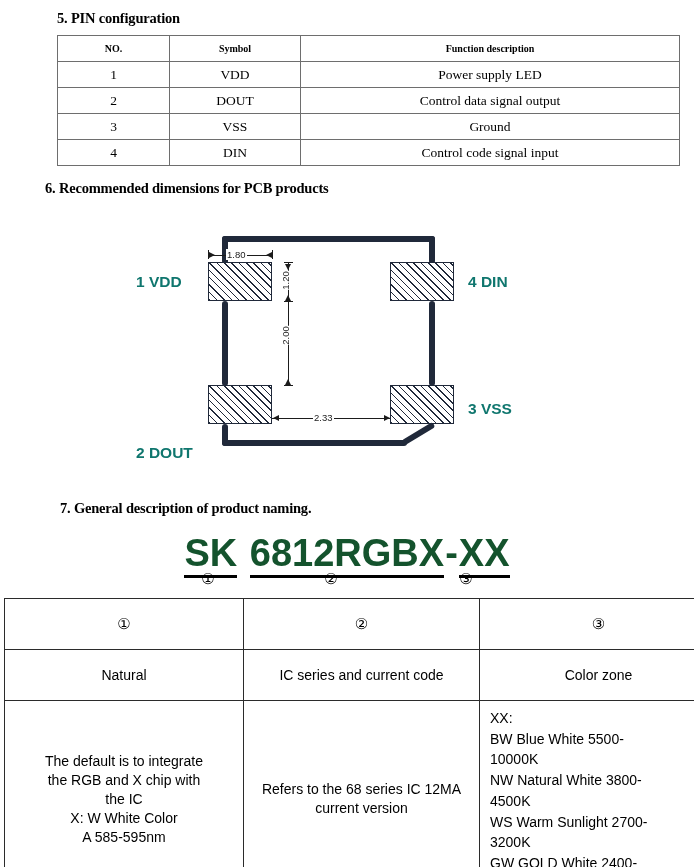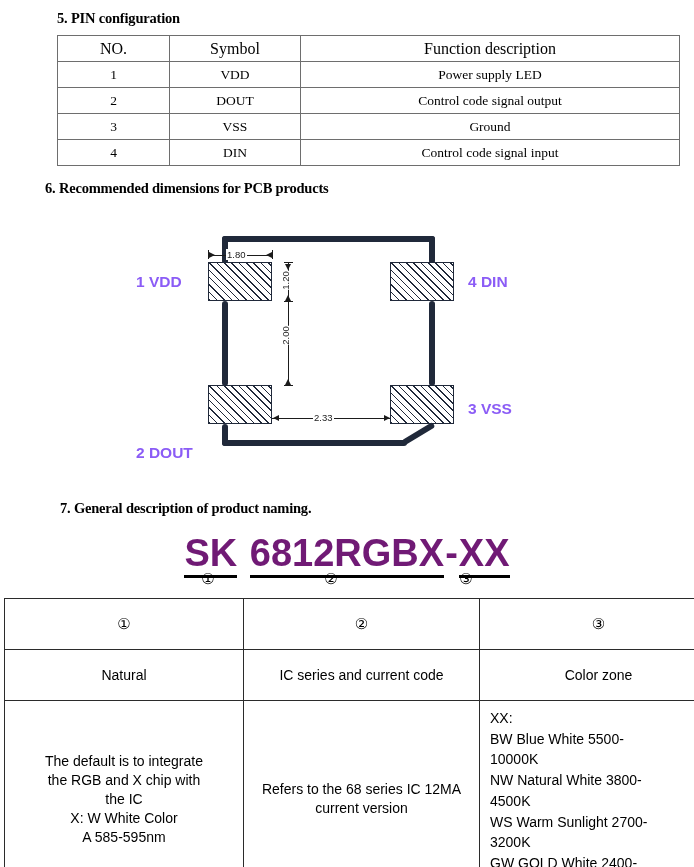--- a/index.html
+++ b/index.html
@@ -40,41 +40,41 @@
   .pin-table td, .pin-table th {
     border: 1px solid #6e6e6e;
     text-align: center;
     font-family: "Liberation Serif", serif;
     font-size: 13.5px;
     height: 25px;
     padding: 0 2px;
     color: #000;
   }
   .pin-table th {
-    font-weight: normal;
-    font-size: 16px;
+    font-weight: bold;
+    font-size: 10px;
   }
   .pin-col-no { width: 107px; }
   .pin-col-sym { width: 126px; }
   .pin-col-desc { width: 374px; }
 
   
   .pcb-diagram {
     position: absolute;
     left: 0px;
     top: 205px;
     width: 694px;
     height: 280px;
   }
   .pcb-label {
     position: absolute;
     font-family: "Liberation Sans", sans-serif;
     font-weight: bold;
     font-size: 15.5px;
-    color: #8b5cf6;
+    color: #0f766e;
     white-space: nowrap;
   }
   .pad {
     position: absolute;
     box-sizing: border-box;
     border: 1.3px solid #20293a;
     background-color: #ffffff;
     background-image: repeating-linear-gradient(
         45deg,
         #20293a 0px, #20293a 1.1px,
@@ -160,21 +160,21 @@
   .naming-title {
     position: absolute;
     left: 0;
     top: 532px;
     width: 694px;
     text-align: center;
     font-family: "Liberation Sans", sans-serif;
     font-weight: bold;
     font-size: 38px;
     letter-spacing: 0px;
-    color: #701a75;
+    color: #14532d;
   }
   .naming-title .seg {
     border-bottom: 3px solid #000;
     padding-bottom: 1px;
   }
   .naming-title .sep { padding: 0 1px; }
   .circle-row {
     position: absolute;
     top: 570px;
     width: 694px;
@@ -243,21 +243,21 @@
   </thead>
   <tbody>
     <tr>
       <td>1</td>
       <td>VDD</td>
       <td>Power supply LED</td>
     </tr>
     <tr>
       <td>2</td>
       <td>DOUT</td>
-      <td>Control code signal output</td>
+      <td>Control data signal output</td>
     </tr>
     <tr>
       <td>3</td>
       <td>VSS</td>
       <td>Ground</td>
     </tr>
     <tr>
       <td>4</td>
       <td>DIN</td>
       <td>Control code signal input</td>

